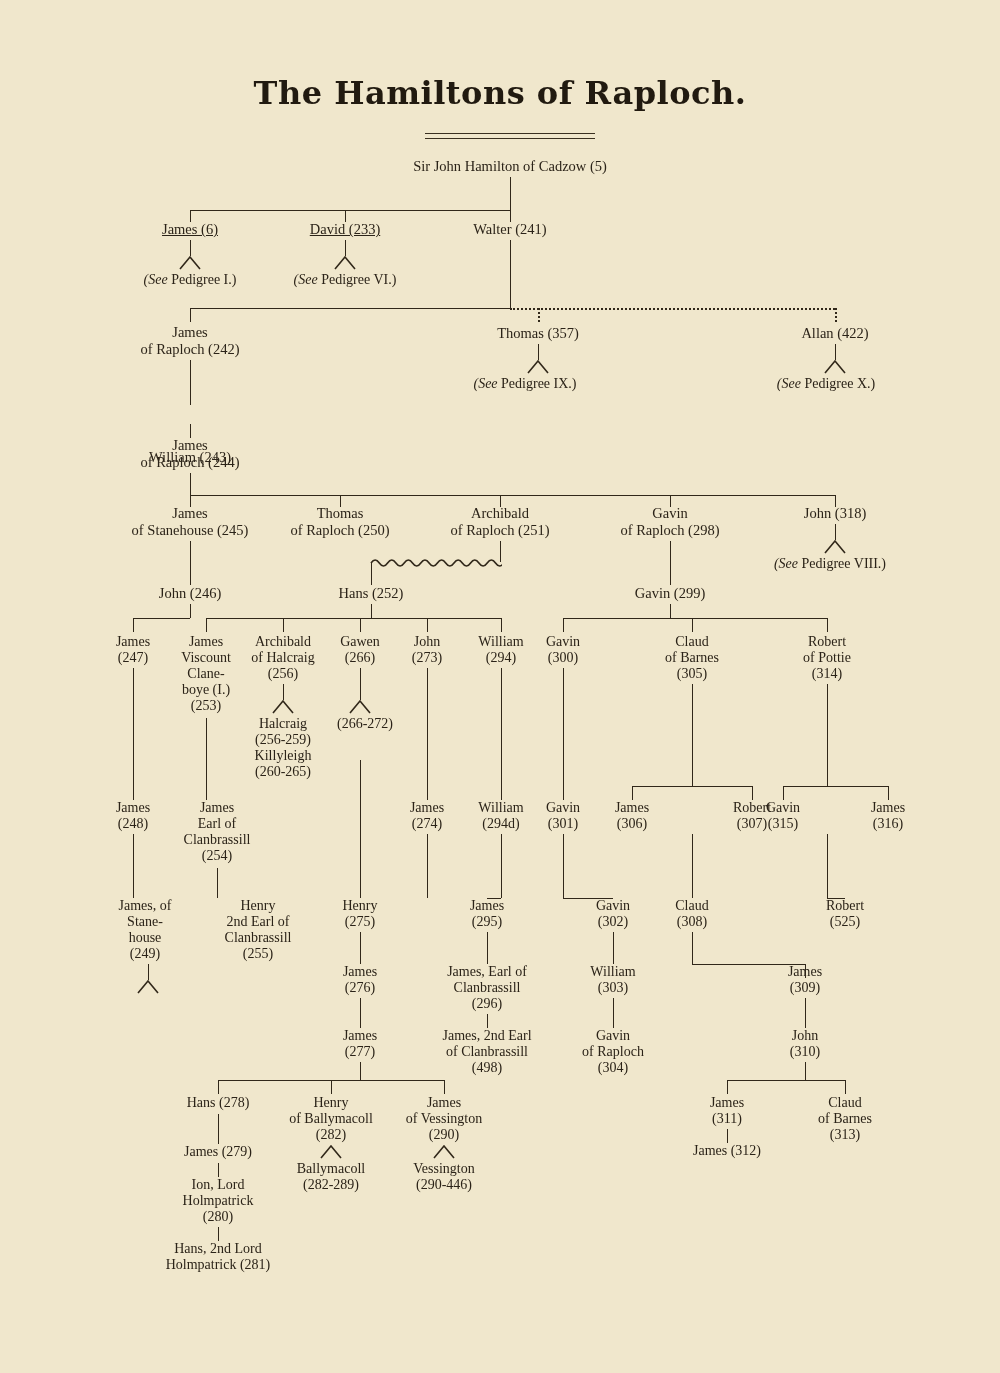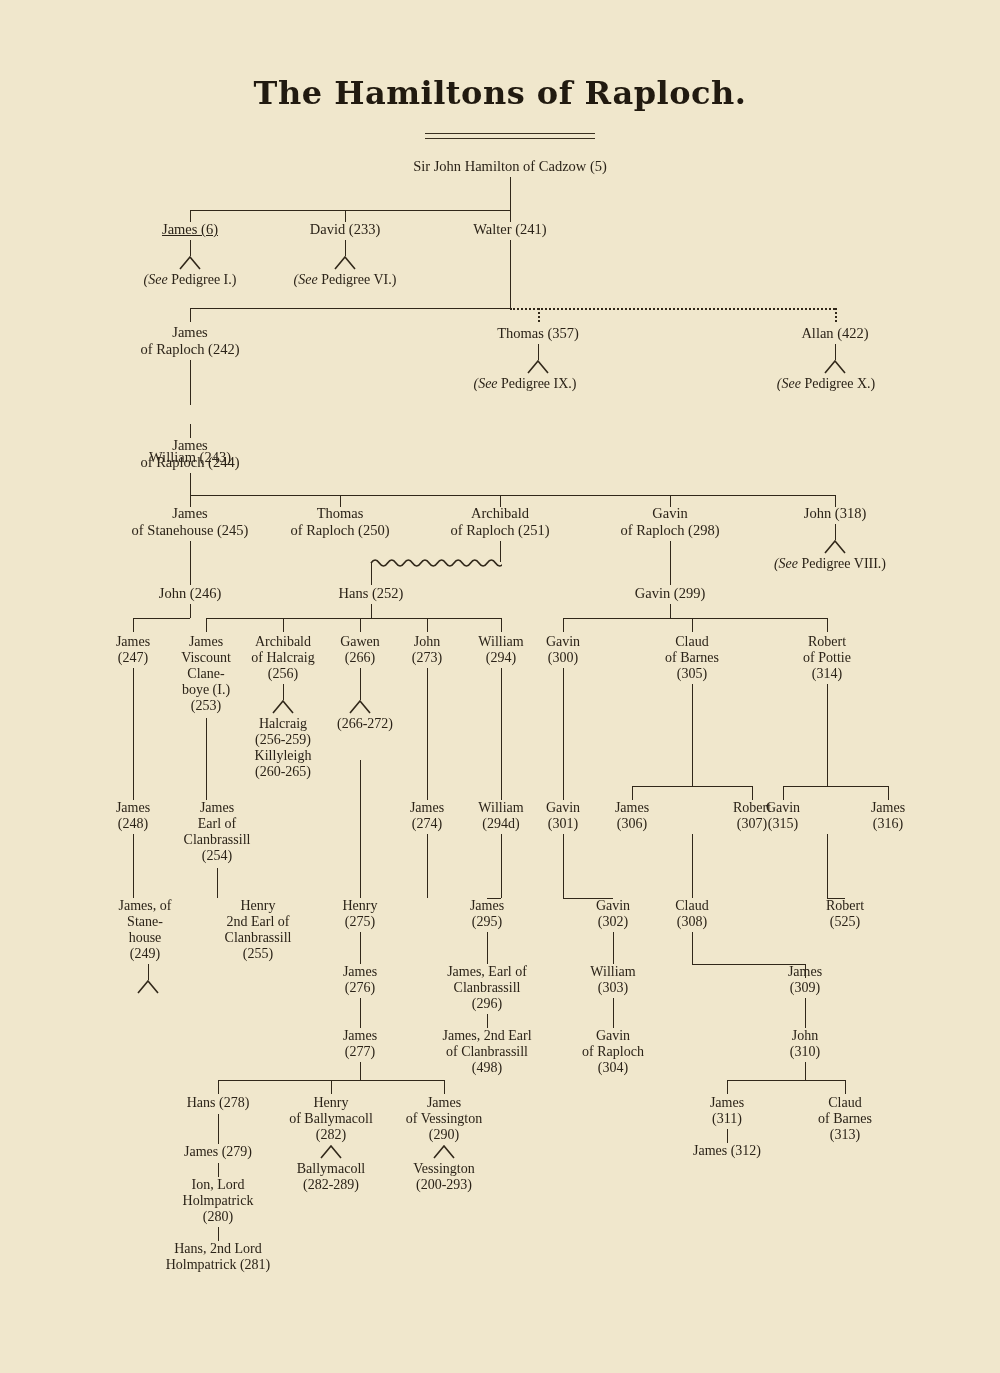--- a/index.html
+++ b/index.html
@@ -71,21 +71,21 @@
 
   <div class="node" style="left:510px;top:158px;">Sir John Hamilton of Cadzow (5)</div>
   <div class="vline" style="left:510px;top:177px;height:33px;"></div>
 
   <div class="hline" style="left:190px;top:210px;width:320px;"></div>
   <div class="vline" style="left:190px;top:210px;height:12px;"></div>
   <div class="vline" style="left:345px;top:210px;height:12px;"></div>
   <div class="vline" style="left:510px;top:210px;height:12px;"></div>
 
   <div class="node" style="left:190px;top:221px;text-decoration:underline;">James (6)</div>
-  <div class="node" style="left:345px;top:221px;">David (233)</div>
+  <div class="node" style="left:345px;top:221px;text-decoration:underline;">David (233)</div>
   <div class="node" style="left:510px;top:221px;">Walter (241)</div>
 
   <div class="vline" style="left:190px;top:240px;height:16px;"></div>
   <div class="chev" style="left:190px;top:256px;">
     <svg width="22" height="14">
         <path d="M1 13 L11 1 L21 13" fill="none" stroke="#31281a" stroke-width="1.6"></path>
       </svg>
   </div>
   <div class="node ref" style="left:190px;top:272px;"><i>(See</i> Pedigree I.)</div>
 
@@ -466,21 +466,21 @@
     <div>Ballymacoll</div>
     <div>(282-289)</div>
   </div>
   <div class="chev" style="left:444px;top:1145px;">
     <svg width="22" height="14">
         <path d="M1 13 L11 1 L21 13" fill="none" stroke="#31281a" stroke-width="1.6"></path>
       </svg>
   </div>
   <div class="node sm" style="left:444px;top:1161px;">
     <div>Vessington</div>
-    <div>(200-293)</div>
+    <div>(290-446)</div>
   </div>
 
   <div class="vline" style="left:727px;top:1129px;height:14px;"></div>
   <div class="node sm" style="left:727px;top:1143px;">James (312)</div>
 
   <div class="vline" style="left:218px;top:1114px;height:30px;"></div>
   <div class="node sm" style="left:218px;top:1144px;">James (279)</div>
   <div class="vline" style="left:218px;top:1163px;height:14px;"></div>
   <div class="node sm" style="left:218px;top:1177px;">
     <div>Ion, Lord</div>

